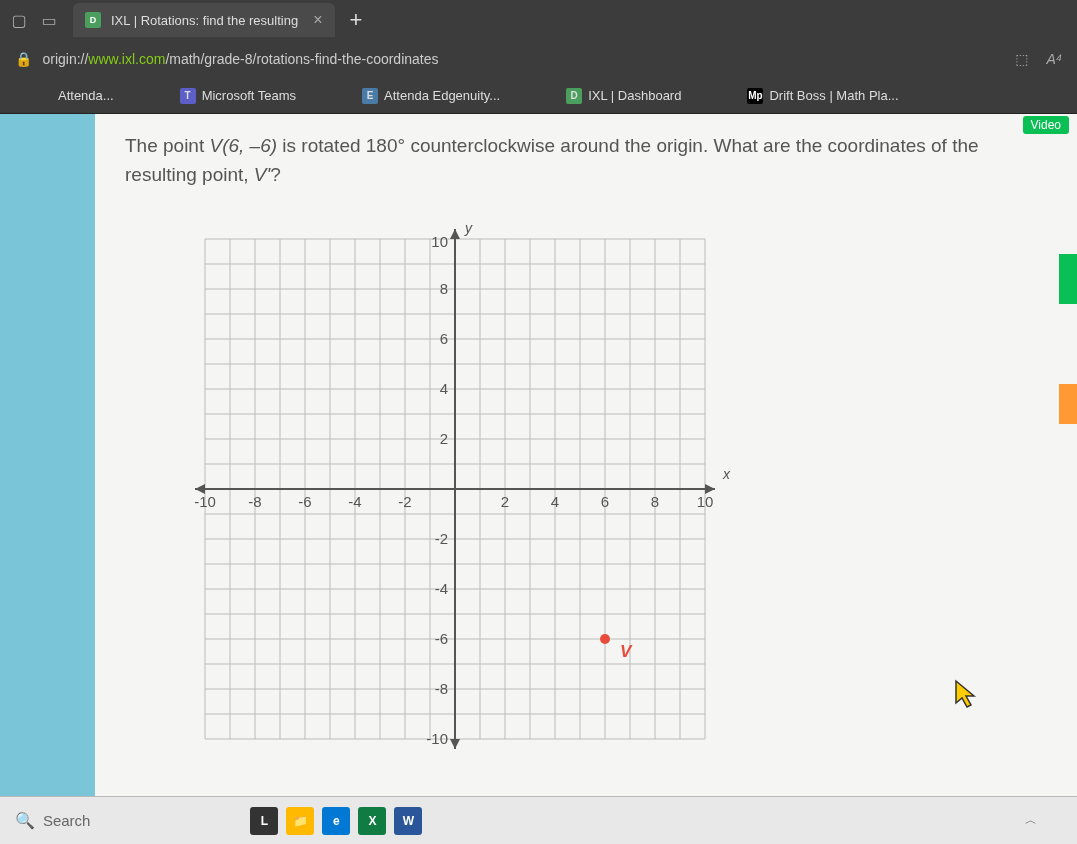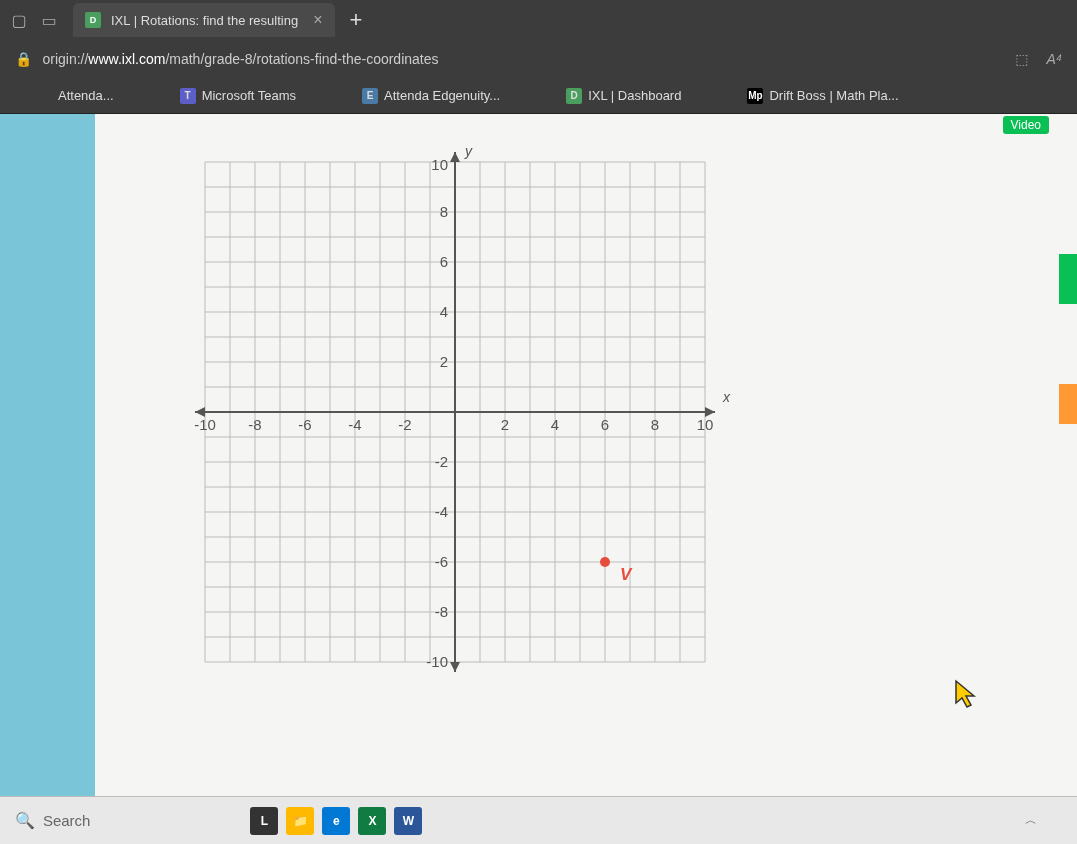--- a/index.html
+++ b/index.html
@@ -9,42 +9,42 @@
     .window-controls { display: flex; gap: 12px; margin-right: 15px; }
     .win-btn { width: 18px; height: 18px; color: #aaa; display: flex; align-items: center; justify-content: center; }
     .tab { background: #4a4a4a; border-radius: 6px 6px 0 0; padding: 8px 12px; display: flex; align-items: center; gap: 10px; color: #ddd; font-size: 13px; max-width: 280px; }
     .tab-favicon { width: 16px; height: 16px; background: #4a9e5e; border-radius: 2px; display: flex; align-items: center; justify-content: center; font-size: 9px; color: white; font-weight: bold; }
     .tab-close { color: #aaa; font-size: 16px; margin-left: 5px; }
     .new-tab { color: #ddd; font-size: 22px; margin-left: 15px; font-weight: 300; }
     
     .address-bar { background: #3c3c3c; height: 38px; display: flex; align-items: center; padding: 0 15px; gap: 10px; }
     .lock-icon { color: #aaa; font-size: 14px; }
     .url { color: #ccc; font-size: 14px; flex: 1; }
-    .url .domain { color: #ffffff; }
+    .url .domain { color: #84cc16; }
     .addr-icon { color: #aaa; font-size: 14px; margin-left: 8px; }
     
     .bookmarks { background: #3c3c3c; height: 36px; display: flex; align-items: center; padding: 0 10px; gap: 18px; border-bottom: 1px solid #222; }
     .bookmark { display: flex; align-items: center; gap: 6px; color: #ddd; font-size: 13px; margin-left: 48px; }
     .bm-icon { width: 16px; height: 16px; border-radius: 2px; display: flex; align-items: center; justify-content: center; font-size: 10px; font-weight: bold; }
     
     .page-area { display: flex; height: calc(100% - 114px - 48px); }
     .left-gutter { width: 95px; background: #7ac5d8; }
     .content { flex: 1; background: #f5f5f3; padding: 18px 30px; overflow: hidden; position: relative; }
     
     .question { color: #555; font-size: 19px; line-height: 1.5; margin-bottom: 20px; }
     .question .italic { font-style: italic; }
     
     .graph-container { position: relative; width: 560px; height: 560px; margin-left: 50px; }
     .graph-svg { width: 100%; height: 100%; }
     
     .right-widgets { position: absolute; right: 0; top: 0; width: 18px; height: 100%; }
     .widget-green { position: absolute; top: 140px; width: 18px; height: 50px; background: #0abf53; }
     .widget-orange { position: absolute; top: 270px; width: 18px; height: 40px; background: #ff9933; }
     
-    .video-badge { position: absolute; top: 2px; right: 28px; background: #0abf53; color: white; padding: 2px 8px; font-size: 12px; border-radius: 3px; }
+    .video-badge { position: absolute; top: 2px; right: 8px; background: #0abf53; color: white; padding: 2px 8px; font-size: 12px; border-radius: 3px; }
     
     .cursor { position: absolute; right: 95px; top: 565px; pointer-events: none; }
     
     .taskbar { position: absolute; bottom: 0; left: 0; width: 100%; height: 48px; background: #e8e8e8; border-top: 1px solid #bbb; display: flex; align-items: center; padding: 0 15px; gap: 10px; }
     .search-box { display: flex; align-items: center; gap: 8px; color: #666; font-size: 15px; }
     .search-icon { font-size: 16px; }
     .task-icons { display: flex; gap: 8px; margin-left: 150px; }
     .task-icon { width: 28px; height: 28px; border-radius: 3px; display: flex; align-items: center; justify-content: center; font-size: 12px; font-weight: bold; color: white; }
     .caret-up { position: absolute; right: 40px; color: #555; font-size: 12px; }
   </style>
@@ -94,20 +94,23 @@
     <span>Drift Boss | Math Pla...</span>
   </div>
 </div>
 
 <div class="page-area">
   <div class="left-gutter"></div>
   <div class="content">
 
     <div class="video-badge">Video</div>
 
+    <div class="question">
+      <span>The point </span><span class="italic">V(6, –6)</span><span> is rotated 180° counterclockwise around the origin. What are the coordinates of the resulting point, </span><span class="italic">V'</span><span>?</span>
+    </div>
 
     <div class="graph-container">
       <svg class="graph-svg" viewBox="0 0 560 560">
 
         <g stroke="#bbb" stroke-width="1">
           <line x1="30" y1="30" x2="30" y2="530"></line>
             <line x1="55" y1="30" x2="55" y2="530"></line>
           <line x1="80" y1="30" x2="80" y2="530"></line>
             <line x1="105" y1="30" x2="105" y2="530"></line>
           <line x1="130" y1="30" x2="130" y2="530"></line>

